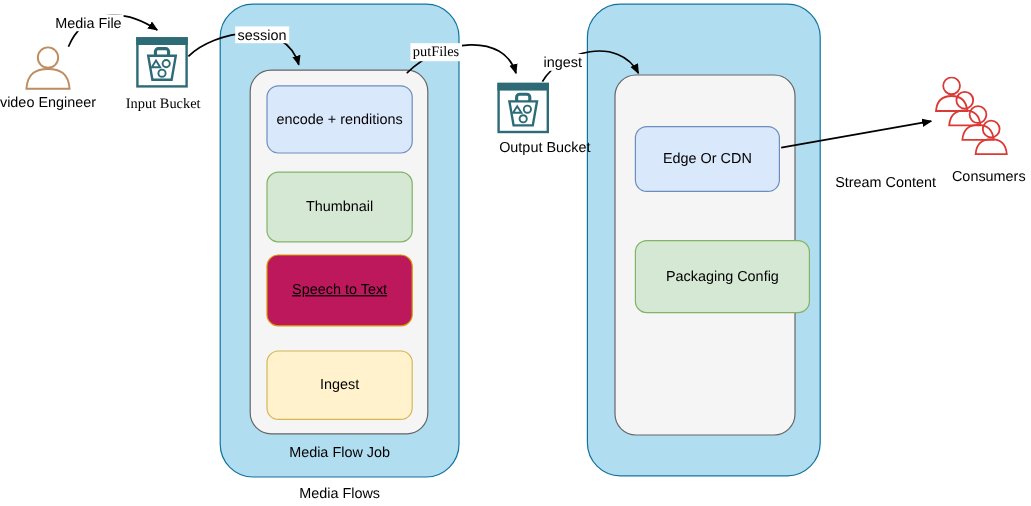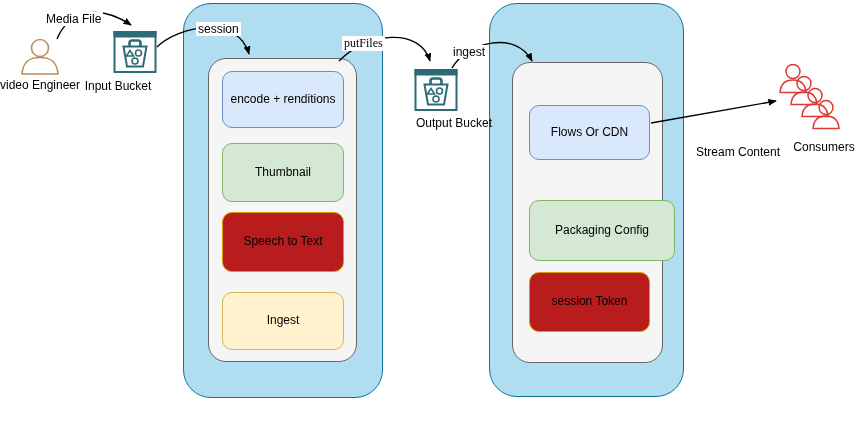--- a/index.html
+++ b/index.html
@@ -6,21 +6,21 @@
   html,body { background:#ffffff; }
   body { font-family:"Liberation Sans", sans-serif; color:#000; }
   .canvas { position:relative; width:859px; height:422px; background:#fff; overflow:hidden; }
 
   .group { position:absolute; border:1px solid #10739E; background:#B1DDF0; border-radius:28px; z-index:1; }
   .inner { position:absolute; border:1px solid #666666; background:#F5F5F5; border-radius:18px; z-index:2; }
   .box   { position:absolute; border:1px solid; border-radius:10px; display:flex; align-items:center;
            justify-content:center; text-align:center; font-size:12px; line-height:1.15; z-index:3; padding:2px; }
   .box.blue   { background:#DAE8FC; border-color:#6C8EBF; }
   .box.green  { background:#D5E8D4; border-color:#82B366; }
-  .box.orange { background:#b91c1c; border-color:#D79B00; }
+  .box.orange { background:#be185d; border-color:#D79B00;text-decoration:underline; }
   .box.yellow { background:#FFF2CC; border-color:#D6B656; }
 
   .caption { position:absolute; font-size:12px; text-align:center; z-index:4; }
   .icon { position:absolute; z-index:4; }
 
   svg.edges { position:absolute; left:0; top:0; width:859px; height:422px; z-index:6; pointer-events:none; }
   .edge-label { position:absolute; font-size:12px; background:#ffffff; padding:0 2px; z-index:7; white-space:nowrap; }
 </style>
 </head>
 <body>
@@ -28,27 +28,28 @@
 <div class="canvas">
 
   <div class="group" style="left:183px; top:3px; width:200px; height:395px;"></div>
   <div class="inner" style="left:208px; top:58px; width:149px; height:304px;"></div>
 
   <div class="box green" style="left:222px; top:143px; width:122px; height:59px;">Thumbnail</div>
   <div class="box blue" style="left:222px; top:71px;  width:122px; height:57px;">encode + renditions</div>
   <div class="box orange" style="left:222px; top:212px; width:122px; height:60px;">Speech to Text</div>
   <div class="box yellow" style="left:222px; top:292px; width:122px; height:58px;">Ingest</div>
 
+  <div class="caption" style="left:183px; top:370px; width:200px;">Media Flow Job</div>
+  <div class="caption" style="left:183px; top:404px; width:200px;">Media Flows</div>
 
   <div class="group" style="left:489px; top:3px; width:195px; height:394px;"></div>
   <div class="inner" style="left:512px; top:62px; width:151px; height:301px;"></div>
 
-  <div class="box blue" style="left:529px; top:105px; width:121px; height:55px;">Flows Or CDN</div>
+  <div class="box blue" style="left:529px; top:105px; width:121px; height:55px;">Edge Or CDN</div>
   <div class="box green" style="left:529px; top:200px; width:146px; height:61px;">Packaging Config</div>
-  <div class="box orange" style="left:529px; top:272px; width:121px; height:60px;">session Token</div>
 
 
   <div class="icon" style="left:20px; top:38px;">
     <svg width="40" height="38" viewBox="0 0 40 38">
       <circle cx="20" cy="10" r="8.5" fill="#ffffff" stroke="#BE8C5F" stroke-width="1.6"></circle>
       <path d="M 2,36 C 3,23 10,19.5 20,19.5 C 30,19.5 37,23 38,36 Z" fill="#ffffff" stroke="#BE8C5F" stroke-width="1.6"></path>
     </svg>
   </div>
   <div class="caption" style="left:-12px; top:78px; width:104px;">video Engineer</div>
 
@@ -56,21 +57,21 @@
     <svg width="44" height="46" viewBox="0 0 44 46">
       <rect x="1.5" y="4" width="41" height="40" fill="#ffffff" stroke="#2D6B77" stroke-width="2"></rect>
       <rect x="1.5" y="4" width="41" height="4.5" fill="#2D6B77" stroke="#2D6B77" stroke-width="2"></rect>
       <rect x="16.5" y="12.5" width="11" height="7" rx="2.5" fill="none" stroke="#2D6B77" stroke-width="2.6"></rect>
       <path d="M 10.5 18.5 L 33.5 18.5 L 30 38.5 L 14 38.5 Z" fill="#ffffff" stroke="#2D6B77" stroke-width="2"></path>
       <path d="M 17 22.5 L 20.5 28 L 13.5 28 Z" fill="none" stroke="#2D6B77" stroke-width="1.6"></path>
       <circle cx="25.5" cy="25" r="3" fill="none" stroke="#2D6B77" stroke-width="1.6"></circle>
       <circle cx="22" cy="33" r="3" fill="none" stroke="#2D6B77" stroke-width="1.6"></circle>
     </svg>
   </div>
-  <div class="caption" style="left:68px; top:79px; width:100px;">Input Bucket</div>
+  <div class="caption" style="left:86px; top:79px; width:100px;font-family:Liberation Serif, serif;">Input Bucket</div>
 
   <div class="icon" style="left:414px; top:66px;">
     <svg width="44" height="46" viewBox="0 0 44 46">
       <rect x="1.5" y="4" width="41" height="40" fill="#ffffff" stroke="#2D6B77" stroke-width="2"></rect>
       <rect x="1.5" y="4" width="41" height="4.5" fill="#2D6B77" stroke="#2D6B77" stroke-width="2"></rect>
       <rect x="16.5" y="12.5" width="11" height="7" rx="2.5" fill="none" stroke="#2D6B77" stroke-width="2.6"></rect>
       <path d="M 10.5 18.5 L 33.5 18.5 L 30 38.5 L 14 38.5 Z" fill="#ffffff" stroke="#2D6B77" stroke-width="2"></path>
       <path d="M 17 22.5 L 20.5 28 L 13.5 28 Z" fill="none" stroke="#2D6B77" stroke-width="1.6"></path>
       <circle cx="25.5" cy="25" r="3" fill="none" stroke="#2D6B77" stroke-width="1.6"></circle>
       <circle cx="22" cy="33" r="3" fill="none" stroke="#2D6B77" stroke-width="1.6"></circle>

